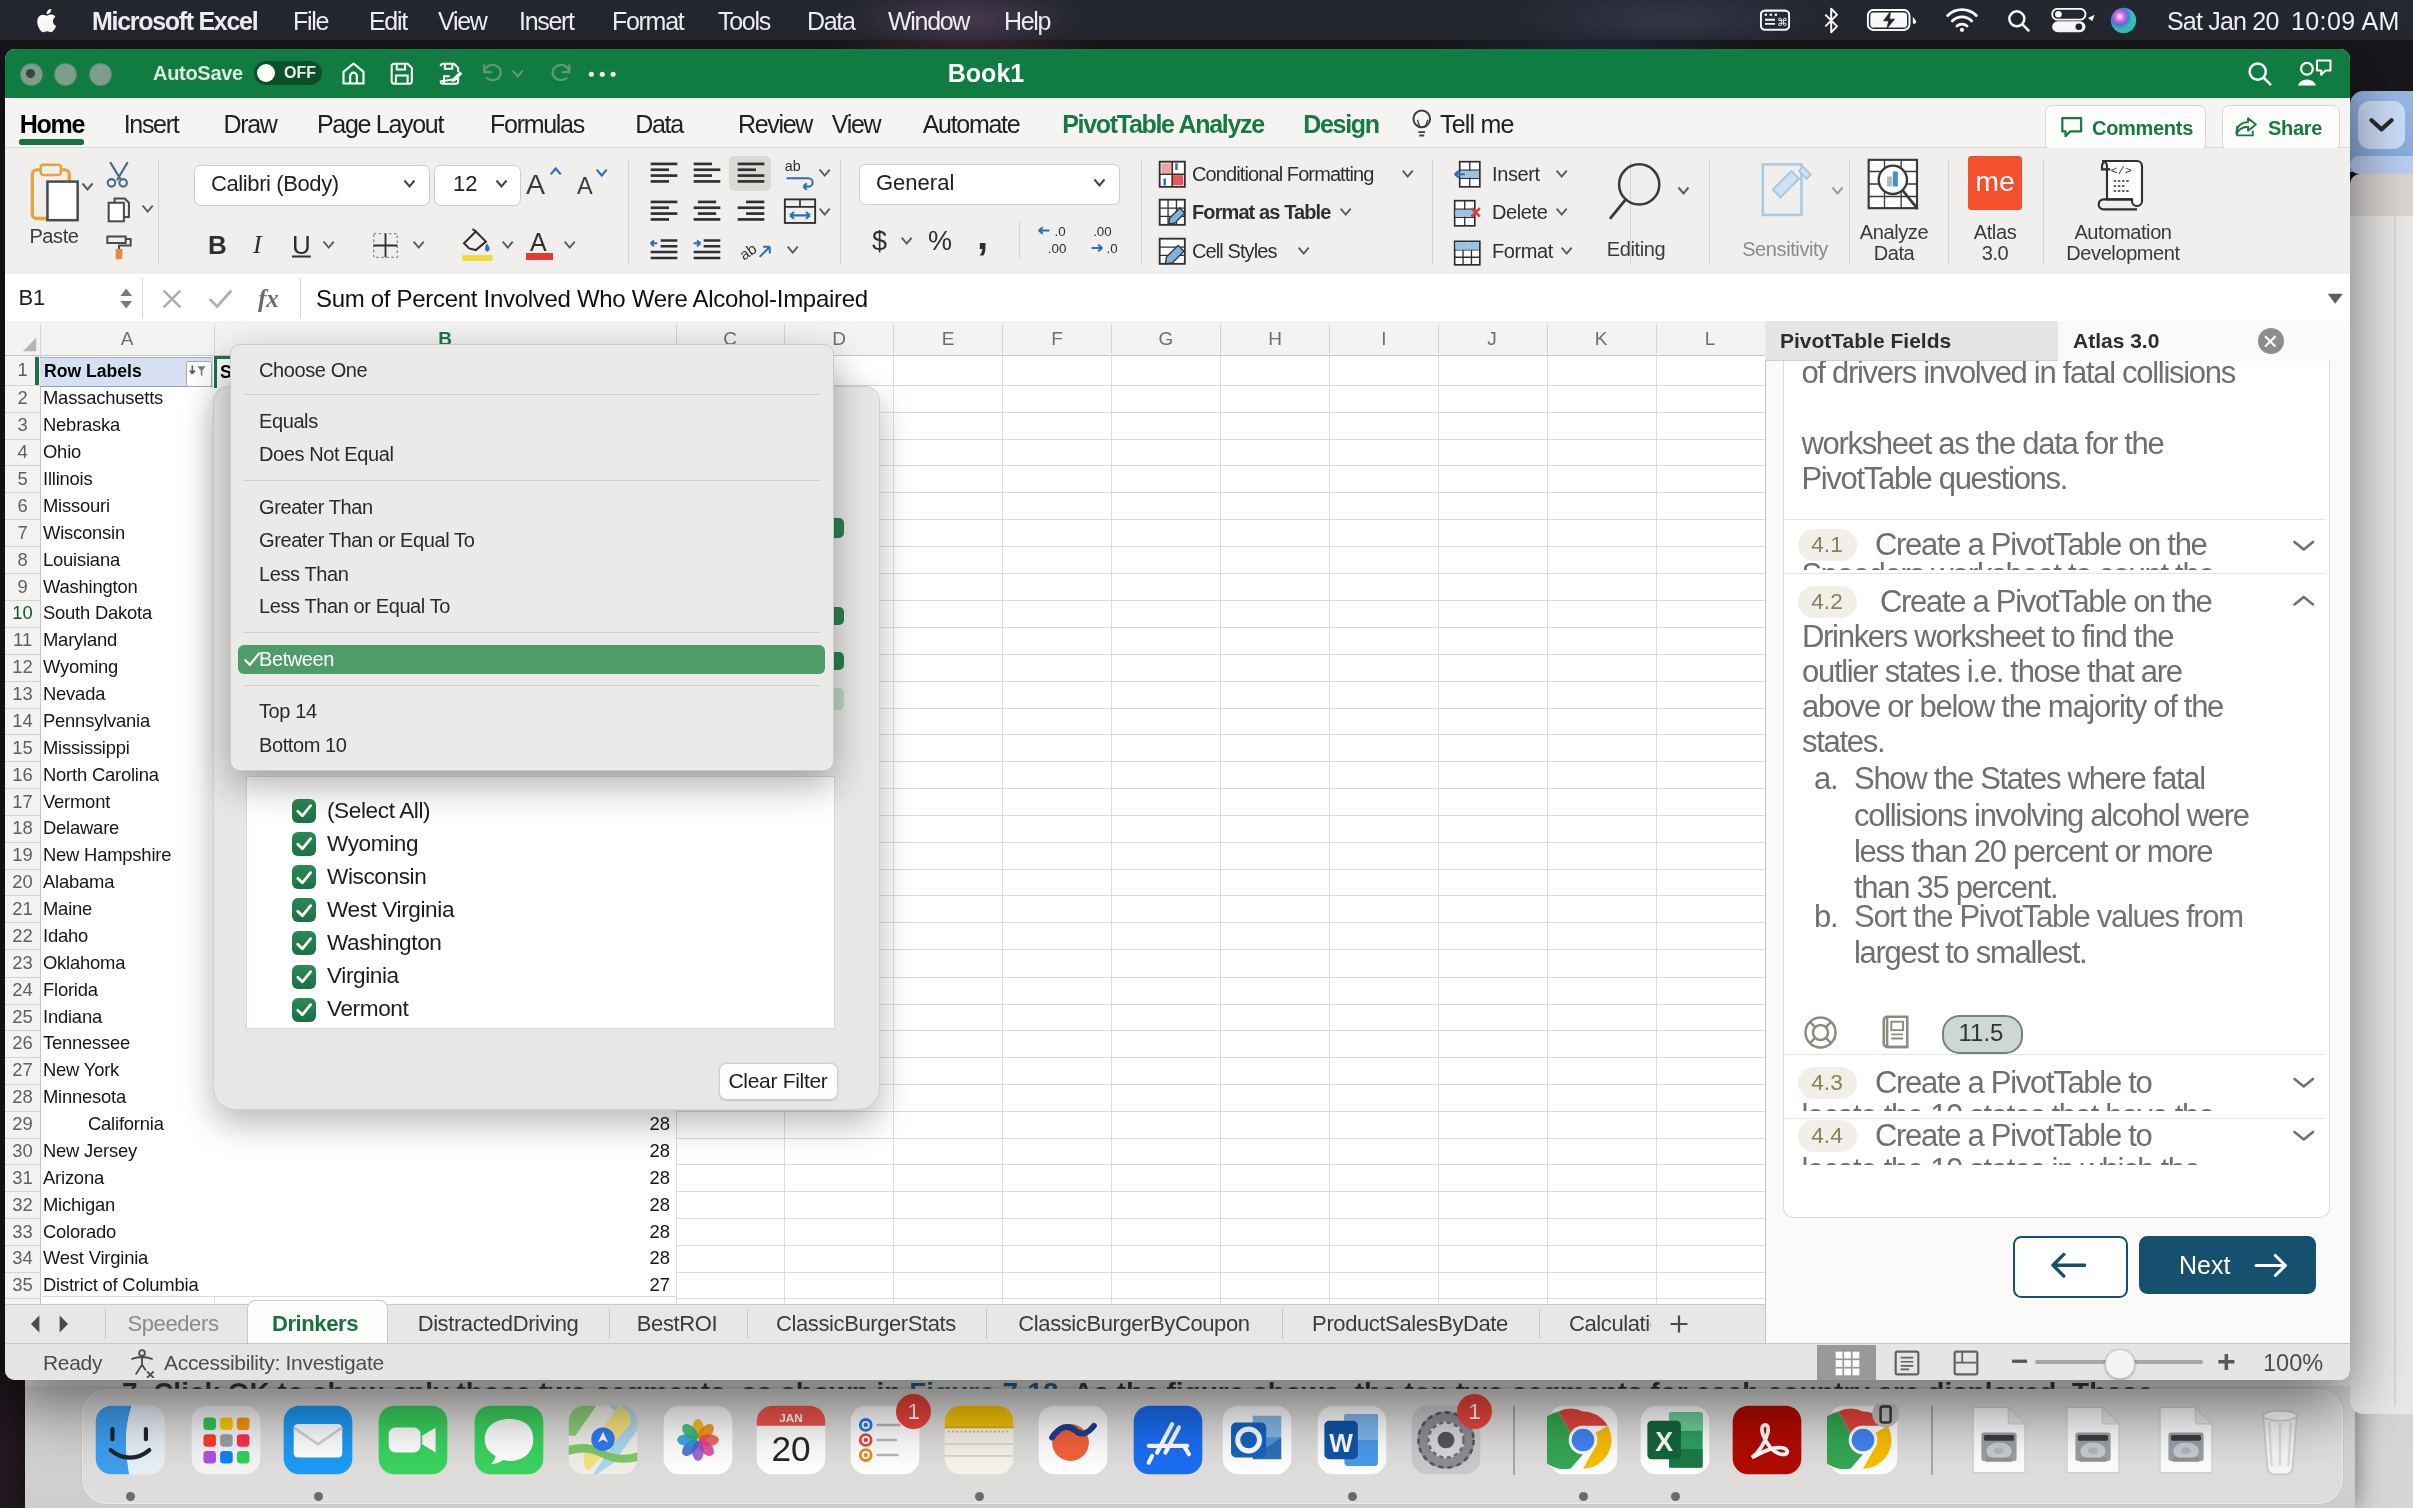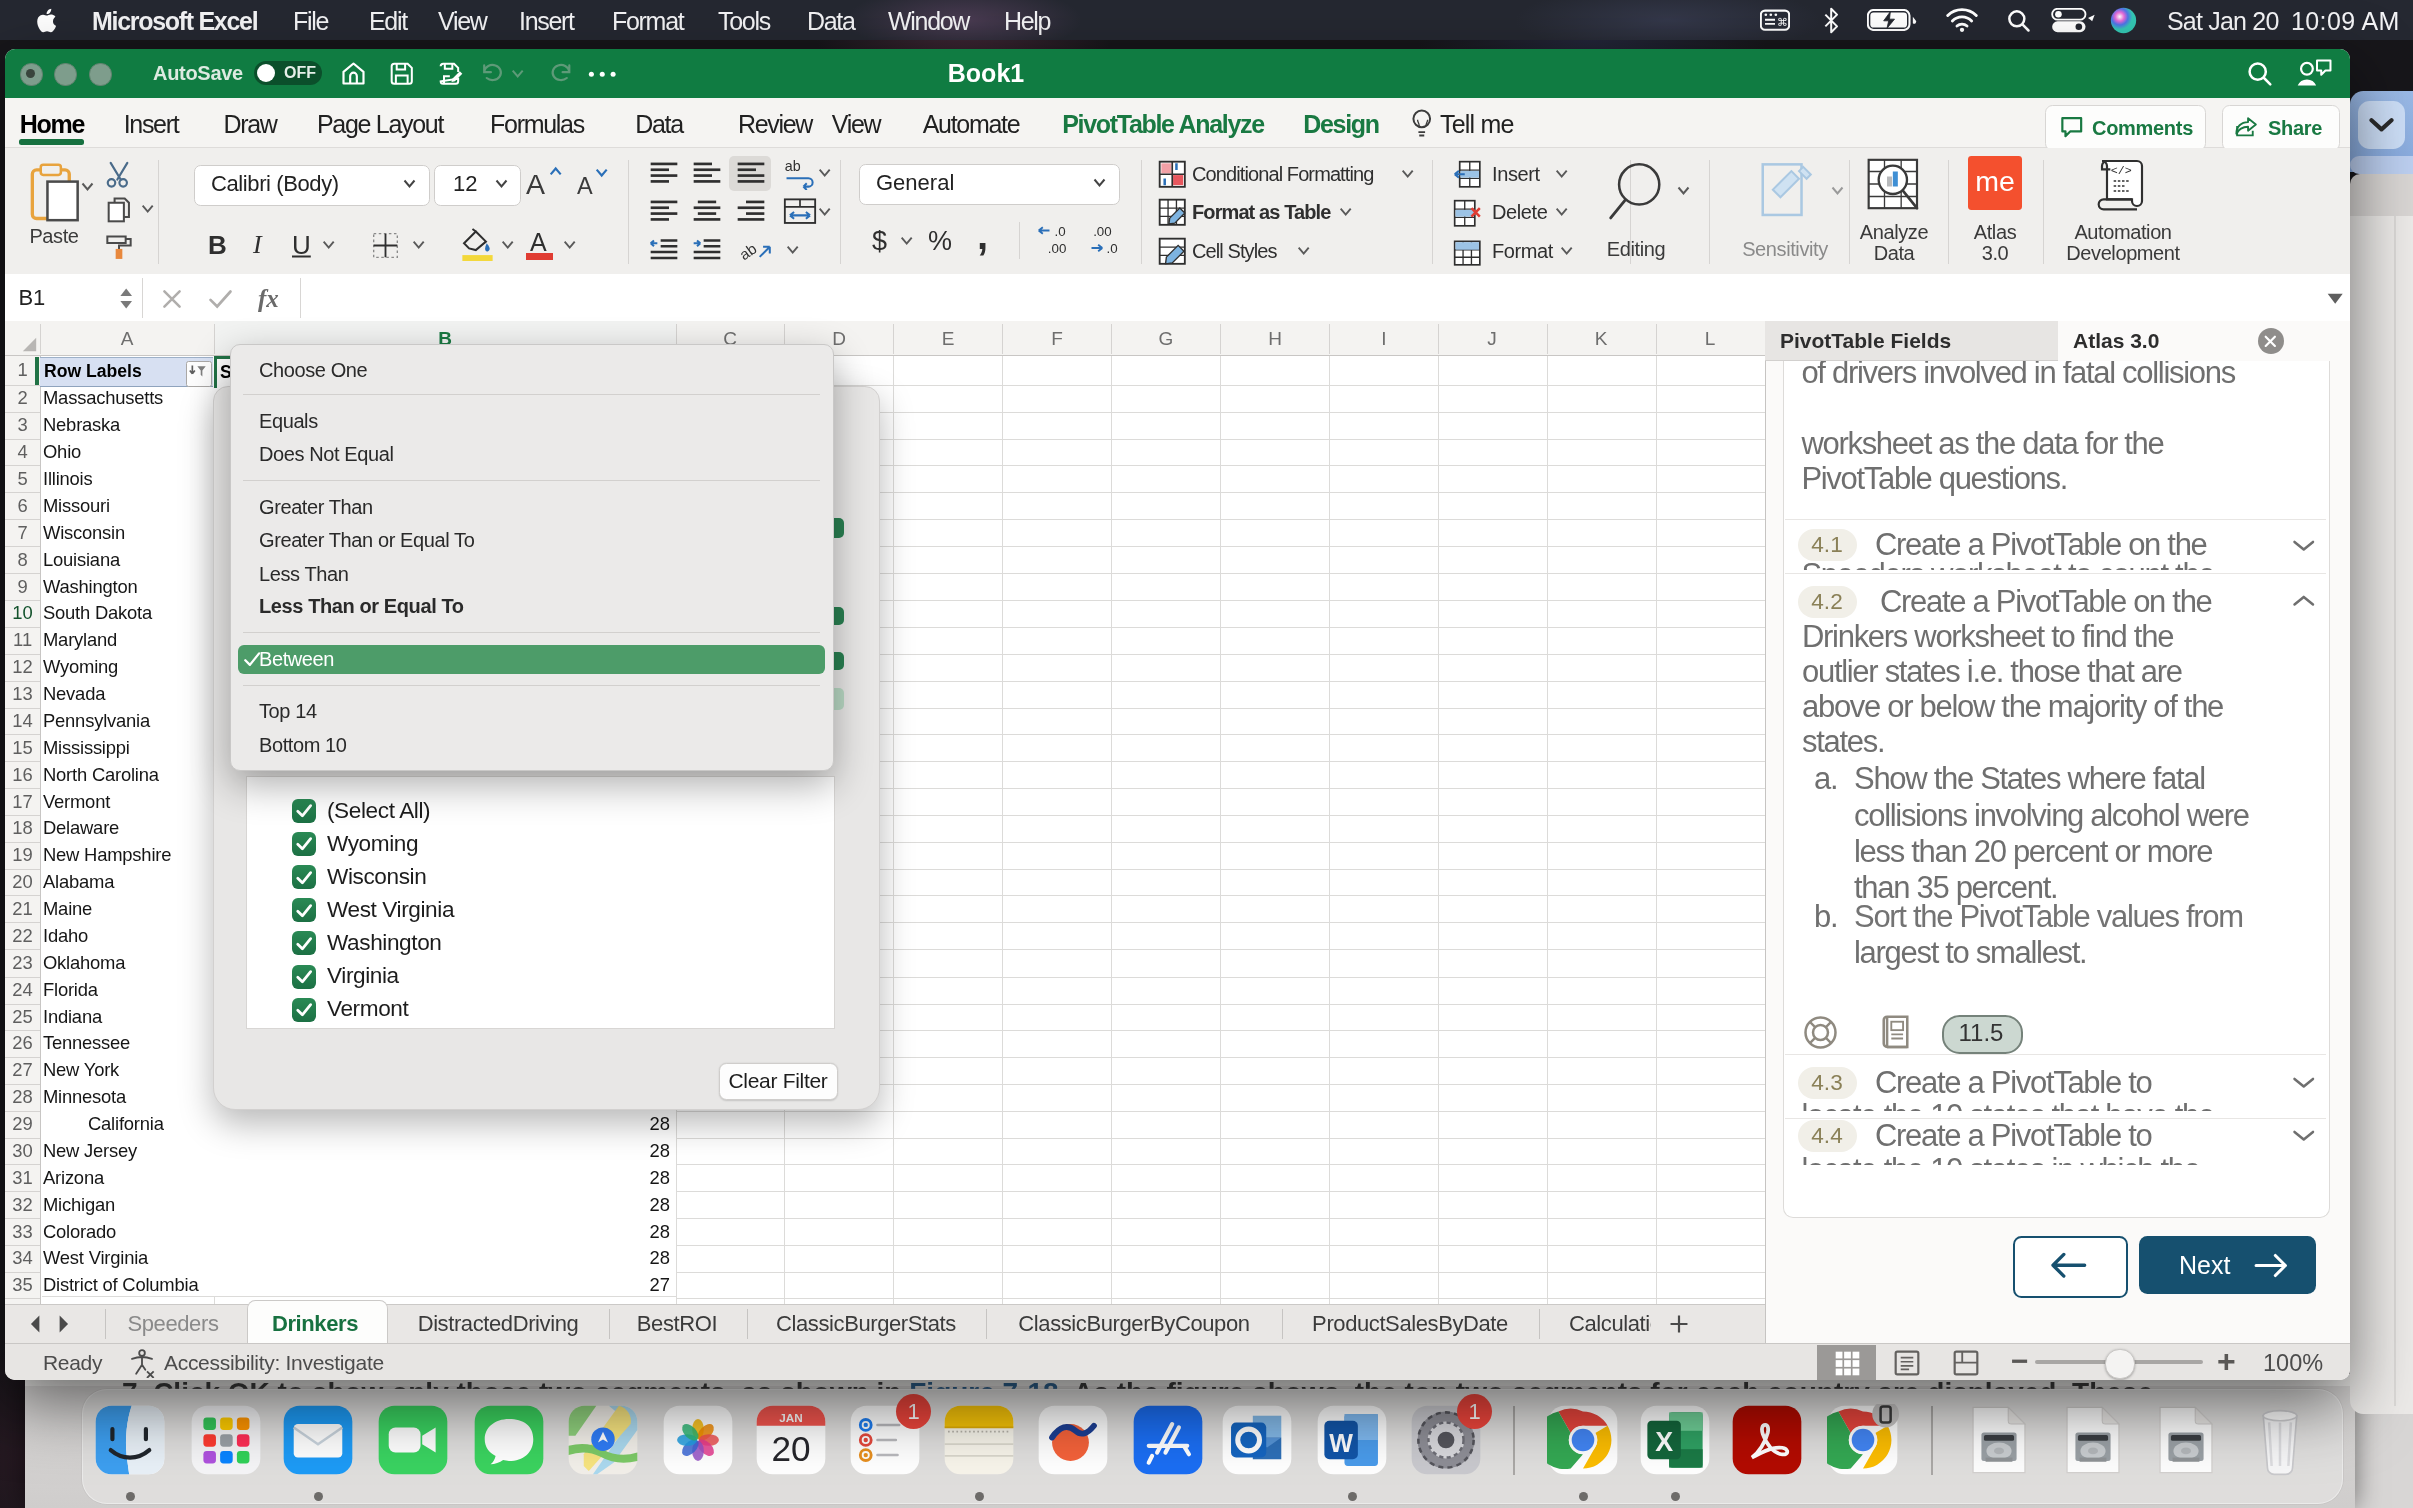--- a/index.html
+++ b/index.html
@@ -638,20 +638,21 @@
       </svg>
 <div class="abs" style="left:137px;top:229px;width:0.8px;height:40px;background:#d8d6d4;"></div>
 <svg class="abs" style="left:156px;top:239px;" width="22" height="22" viewBox="0 0 26 26">
         <path d="M4 4 L22 22 M22 4 L4 22" stroke="#b0aeac" stroke-width="3" stroke-linecap="round"></path>
       </svg>
 <svg class="abs" style="left:203px;top:239px;" width="25" height="22" viewBox="0 0 30 26">
         <path d="M3 14 L11 22 L27 4" stroke="#b0aeac" stroke-width="3.2" fill="none" stroke-linecap="round"></path>
       </svg>
 <div class="t" style="left:253px;top:250px;font-size:25px;color:#6a6a6a;font-weight:700;transform:translateY(-50%);font-family:'Liberation Serif',serif;"><i>fx</i></div>
 <div class="abs" style="left:295px;top:229px;width:0.8px;height:40px;background:#d8d6d4;"></div>
+<div class="t" style="left:311px;top:250px;font-size:24px;color:#111;font-weight:400;transform:translateY(-50%);letter-spacing:-0.3px;">Sum of Percent Involved Who Were Alcohol-Impaired</div>
 <svg class="abs" style="left:2321px;top:243px;" width="18.4" height="13.4" viewBox="0 0 22 16">
         <path d="M2 2 h18 l-9 12z" fill="#5f5f5f"></path>
       </svg>
 <div class="abs" style="left:0;top:272px;width:1760px;height:34px;background:#f4f3f1;border-bottom:1.7px solid #c8c6c4;"></div>
 <svg class="abs" style="left:17px;top:288px;" width="15" height="15" viewBox="0 0 18 18">
         <path d="M17 1 V17 H1z" fill="#b8b6b4"></path>
       </svg>
 <div class="t" style="left:122px;top:290px;font-size:19px;color:#6e6e6e;font-weight:400;transform:translate(-50%,-50%);">A</div>
 <div class="abs" style="left:209px;top:272px;width:463px;height:33px;background:#f2f3f2;"></div>
 <div class="t" style="left:440px;top:290px;font-size:19px;color:#197942;font-weight:700;transform:translate(-50%,-50%);">B</div>
@@ -1045,21 +1046,21 @@
 <div class="abs" style="left:820px;top:603px;width:19px;height:17.6px;border-radius:0 5px 5px 0;background:#2a8152;"></div>
 <div class="abs" style="left:820px;top:639px;width:19px;height:22px;border-radius:0 5px 5px 0;background:#b9d9c4;"></div>
 <div class="abs" style="left:225px;top:295px;width:602px;height:425px;border-radius:10px;background:#ebeae9;
 border:0.8px solid #c9c8c7;box-shadow:0 13.4px 38px rgba(0,0,0,.32);"></div>
 <div class="t" style="left:254px;top:321px;font-size:20px;color:#2a2a2a;font-weight:400;transform:translateY(-50%);letter-spacing:-0.4px;">Choose One</div>
 <div class="t" style="left:254px;top:372px;font-size:20px;color:#2a2a2a;font-weight:400;transform:translateY(-50%);letter-spacing:-0.4px;">Equals</div>
 <div class="t" style="left:254px;top:405px;font-size:20px;color:#2a2a2a;font-weight:400;transform:translateY(-50%);letter-spacing:-0.4px;">Does Not Equal</div>
 <div class="t" style="left:254px;top:458px;font-size:20px;color:#2a2a2a;font-weight:400;transform:translateY(-50%);letter-spacing:-0.4px;">Greater Than</div>
 <div class="t" style="left:254px;top:491px;font-size:20px;color:#2a2a2a;font-weight:400;transform:translateY(-50%);letter-spacing:-0.4px;">Greater Than or Equal To</div>
 <div class="t" style="left:254px;top:525px;font-size:20px;color:#2a2a2a;font-weight:400;transform:translateY(-50%);letter-spacing:-0.4px;">Less Than</div>
-<div class="t" style="left:254px;top:557px;font-size:20px;color:#2a2a2a;font-weight:700;transform:translateY(-50%);letter-spacing:-0.4px;">Less Than or Equal To</div>
+<div class="t" style="left:254px;top:557px;font-size:20px;color:#2a2a2a;font-weight:400;transform:translateY(-50%);letter-spacing:-0.4px;">Less Than or Equal To</div>
 <div class="t" style="left:254px;top:662px;font-size:20px;color:#2a2a2a;font-weight:400;transform:translateY(-50%);letter-spacing:-0.4px;">Top 14</div>
 <div class="t" style="left:254px;top:696px;font-size:20px;color:#2a2a2a;font-weight:400;transform:translateY(-50%);letter-spacing:-0.4px;">Bottom 10</div>
 <div class="abs" style="left:238px;top:345px;width:577px;height:0.8px;background:#d2d0ce;"></div>
 <div class="abs" style="left:238px;top:431px;width:577px;height:0.8px;background:#d2d0ce;"></div>
 <div class="abs" style="left:238px;top:583px;width:577px;height:0.8px;background:#d2d0ce;"></div>
 <div class="abs" style="left:238px;top:636px;width:577px;height:0.8px;background:#d2d0ce;"></div>
 <div class="abs" style="left:233px;top:596px;width:587px;height:28.5px;border-radius:5.9px;background:#4d9c69;"></div>
 <svg class="abs" style="left:238px;top:602px;" width="18.4" height="17" viewBox="0 0 24 22">
         <path d="M3 12 L9 18 L21 3" stroke="#fff" stroke-width="3" fill="none" stroke-linecap="round" stroke-linejoin="round"></path>
       </svg>

